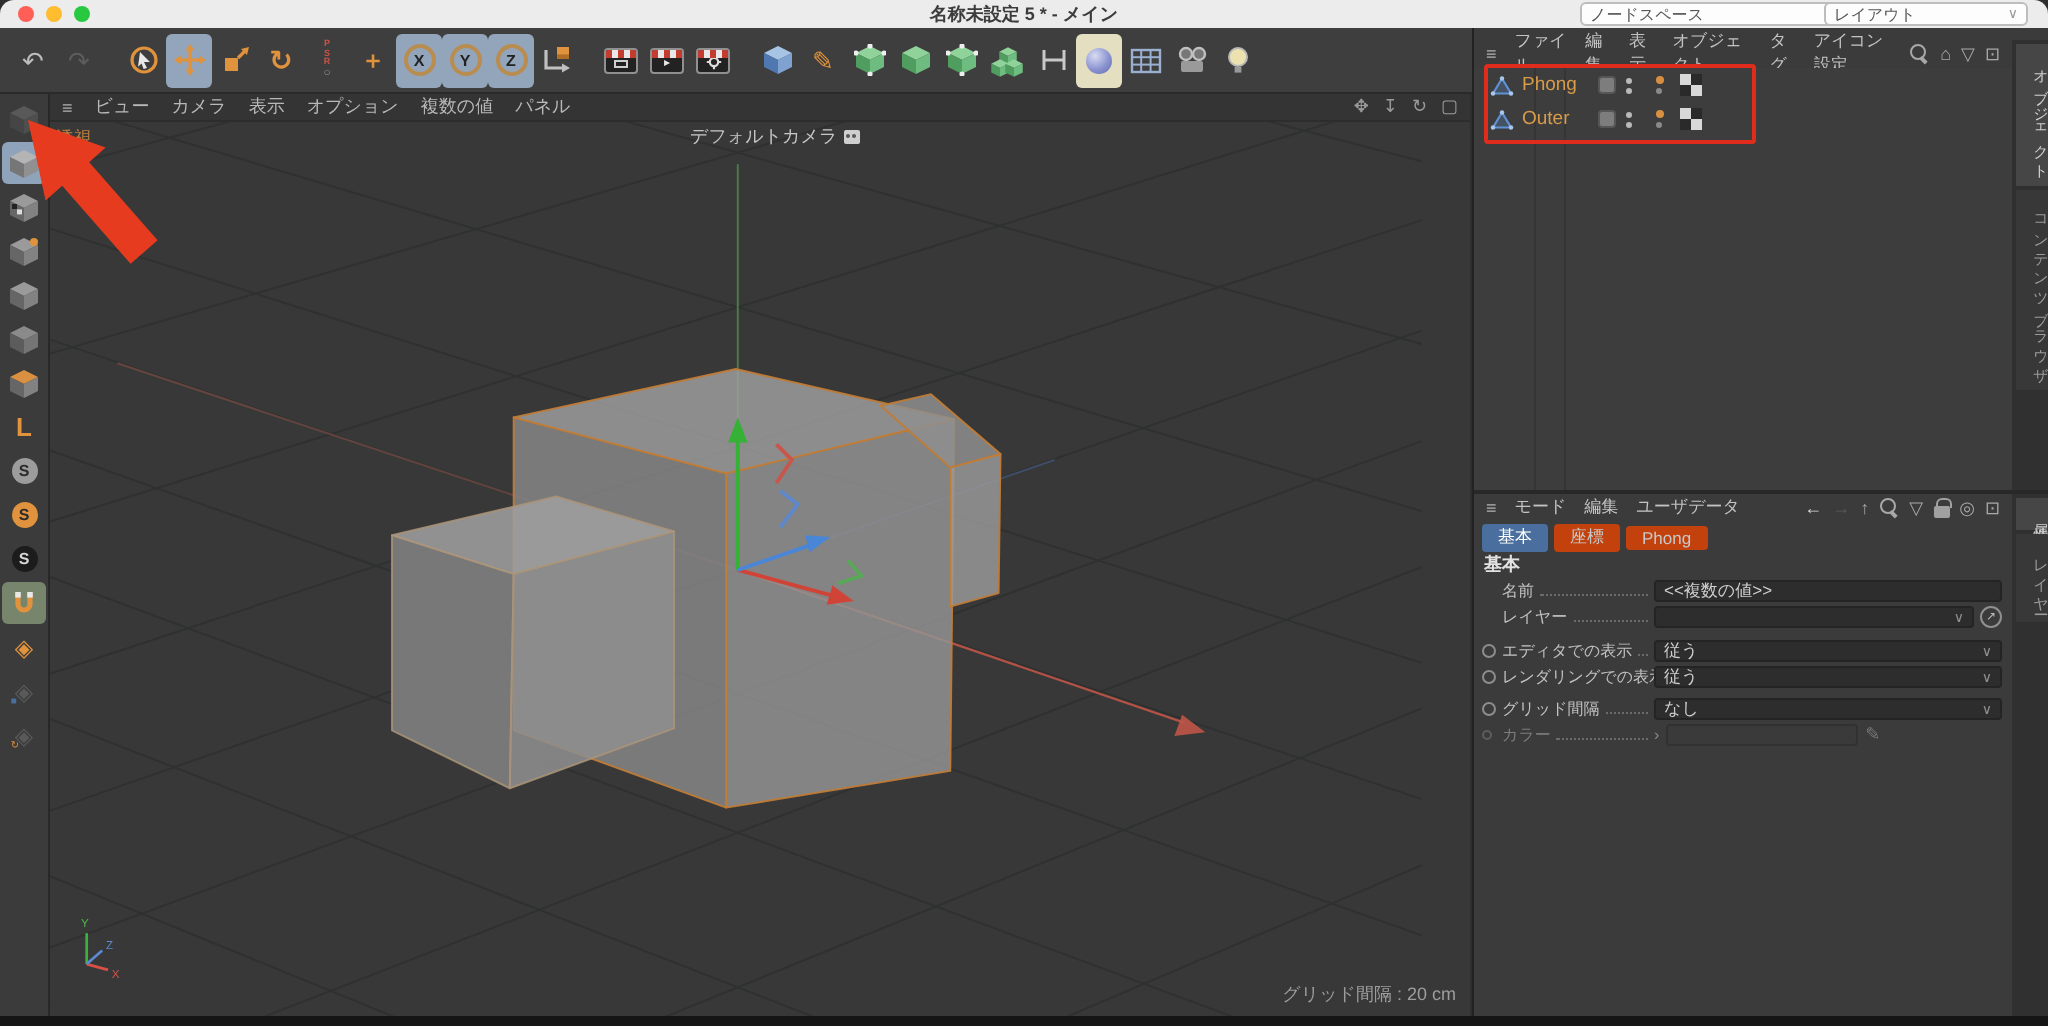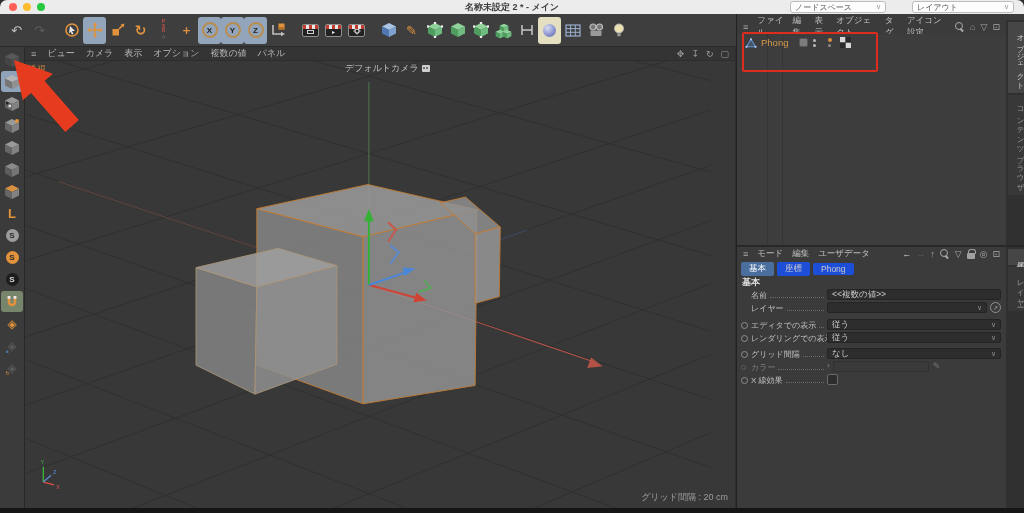--- a/index.html
+++ b/index.html
@@ -6,21 +6,21 @@
 html,body{width:1024px;height:513px;background:#000;overflow:hidden;
   font-family:"Liberation Sans","DejaVu Sans",sans-serif;-webkit-font-smoothing:antialiased}
 .app{position:absolute;inset:0;background:#2e2e2e}
 
 .titlebar{position:absolute;left:0;top:0;width:1024px;height:14px;background:#ececec;border-radius:7px 7px 0 0}
 .traffic{position:absolute;left:9px;top:3px;display:flex;gap:6px}
 .traffic span{width:8px;height:8px;border-radius:50%}
 .wtitle{text-align:center;font-size:9px;font-weight:bold;color:#3c3c3c;line-height:14px}
 .tb-select{position:absolute;top:1px;height:12px;background:#fdfdfd;border:1px solid #bdbdbd;border-radius:3px;
   font-size:8px;color:#555;display:flex;align-items:center;justify-content:space-between;padding:0 4px}
-#sel-nodespace{left:790px;width:96px}
+#sel-nodespace{left:790px;width:140px}
 #sel-layout{left:912px;width:102px}
 .tb-select .chev{color:#999;font-size:7px}
 
 .toolbar{position:absolute;left:0;top:14px;width:736px;height:33px;background:#3e3e3e;border-bottom:1px solid #2a2a2a;
   display:flex;align-items:center;padding-left:5px}
 .tile{width:23px;height:27px;flex:none;display:flex;align-items:center;justify-content:center;border-radius:3px;position:relative}
 .tile.active{background:#92a5bb}
 .tile.active-pale{background:#e3dfc0}
 .tsep{width:9px;height:27px;flex:none}
 .glyph{line-height:1}
@@ -65,27 +65,27 @@
 .am-panel .sidetabs{top:0}
 .vtab{writing-mode:vertical-rl;text-orientation:upright;font-size:7.5px;letter-spacing:1px;color:#9a9a9a;
   background:#383838;padding:7px 0;width:17px;margin-left:2px;border-radius:0 2px 2px 0;text-align:center}
 .vtab.active{background:#464646;color:#cfcfcf}
 
 .am-panel{position:absolute;left:0;top:233px;width:288px;height:261px}
 .am-panel .panel-menubar{top:0}
 .am-body{position:absolute;left:0;top:14px;right:19px;bottom:0;background:#3b3b3b}
 .am-header{height:16px;display:flex;align-items:center;gap:5px;padding-left:5px;font-size:9px;color:#dadada}
 .am-tabs{height:15px;display:flex;align-items:center;gap:3px;padding-left:4px}
-.am-tab{font-size:8.5px;padding:1px 8px;border-radius:2px;background:#1d4ed8;color:#c8c8c8}
+.am-tab{font-size:8.5px;padding:1px 8px;border-radius:2px;background:#c2410c;color:#c8c8c8}
 .am-tab.active{background:#4a6f9e;color:#fff}
 .am-section{height:13px;display:flex;align-items:center;padding-left:5px;font-size:9px;font-weight:bold;color:#e2e2e2}
 .am-iconbar{height:12px;margin:1px 2px;background:#474747;display:flex;align-items:center;gap:4px;padding-left:7px;
   font-size:8.5px;color:#cacaca;border-radius:1px}
 .am-iconbar .tri{font-size:7px;color:#aaa}
-.am-row{display:flex;height:13px;padding:0 5px 0 4px;font-size:8px;color:#c2c2c2}
+.am-row{display:flex;align-items:center;height:13px;padding:0 5px 0 4px;font-size:8px;color:#c2c2c2}
 .am-row.dim{color:#7d7d7d}
 .lead{width:10px;flex:none;display:flex;align-items:center;justify-content:flex-start}
 .keyc{width:7px;height:7px;border:1.5px solid #8d8d8d;border-radius:50%}
 .keyc.dim{border-color:#5d5d5d;width:5px;height:5px}
 .lblcol{width:76px;flex:none;display:flex;align-items:center;overflow:hidden;white-space:nowrap}
 .lblcol .lb{flex:none}
 .dots{flex:1;min-width:2px;border-bottom:1px dotted #6b6b6b;height:1px;margin:4px 3px 0 3px}
 .field{background:#2d2d2d;border:1px solid #242424;border-radius:2px;height:11px;display:flex;align-items:center;
   padding:0 4px;font-size:8.5px;color:#cfcfcf}
 .field.grow{flex:1}
@@ -125,21 +125,21 @@
 <body>
 
 <div class="app">
 
   <div class="titlebar">
     <div class="traffic">
       <span style="background:#ff5f57"></span>
       <span style="background:#febc2e"></span>
       <span style="background:#28c840"></span>
     </div>
-    <div class="wtitle">名称未設定 2 * - メイン</div>
+    <div class="wtitle">名称未設定 5 * - メイン</div>
     <div class="tb-select" id="sel-nodespace">
       <span>ノードスペース</span>
         <span class="chev">∨</span>
     </div>
     <div class="tb-select" id="sel-layout">
       <span>レイアウト</span>
         <span class="chev">∨</span>
     </div>
   </div>
 
@@ -537,20 +537,44 @@
               <i style="background: rgb(216, 144, 64);"></i>
               <i style="background: rgb(138, 138, 138); width: 3px; height: 3px;"></i>
             </div>
             <svg width="11" height="11" viewBox="0 0 10 10" style="margin-left: 4px;">
               <rect x="0" y="0" width="5" height="5" fill="#d8d8d8"></rect>
               <rect x="5" y="5" width="5" height="5" fill="#d8d8d8"></rect>
               <rect x="5" y="0" width="5" height="5" fill="#2a2a2a"></rect>
               <rect x="0" y="5" width="5" height="5" fill="#2a2a2a"></rect>
             </svg>
           </div>
+          <div class="om-row">
+            <svg width="12" height="12" viewBox="0 0 16 16">
+              <polygon points="8,3 14,13 2,13" fill="rgba(95,147,216,.25)" stroke="#5f93d8" stroke-width="1.4"></polygon>
+              <circle cx="8" cy="3" r="1.5" fill="#a8c6ec"></circle>
+              <circle cx="14" cy="13" r="1.5" fill="#a8c6ec"></circle>
+              <circle cx="2" cy="13" r="1.5" fill="#a8c6ec"></circle>
+            </svg>
+            <span class="om-name">Outer</span>
+            <div class="tagsq"></div>
+            <div class="vdots">
+              <i></i>
+              <i></i>
+            </div>
+            <div class="idots">
+              <i style="background: rgb(216, 144, 64);"></i>
+              <i style="background: rgb(138, 138, 138); width: 3px; height: 3px;"></i>
+            </div>
+            <svg width="11" height="11" viewBox="0 0 10 10" style="margin-left: 4px;">
+              <rect x="0" y="0" width="5" height="5" fill="#d8d8d8"></rect>
+              <rect x="5" y="5" width="5" height="5" fill="#d8d8d8"></rect>
+              <rect x="5" y="0" width="5" height="5" fill="#2a2a2a"></rect>
+              <rect x="0" y="5" width="5" height="5" fill="#2a2a2a"></rect>
+            </svg>
+          </div>
         </div>
       <div class="sidetabs" id="om-tabs">
           <div class="vtab active">オブジェクト</div>
           <div class="vtab">コンテンツブラウザ</div>
         </div>
     </div>
 
     <div class="am-panel">
       <div class="panel-menubar">
         <span class="burger">≡</span>
@@ -645,31 +669,20 @@
               <span class="keyc dim"></span>
             </span>
           <span class="lblcol">
               <span class="lb">カラー</span>
               <span class="dots"></span>
             </span>
           <span class="gt">›</span>
           <span class="field disabled"></span>
           <span class="pencil">✎</span>
         </div>
-        <div class="am-row">
-          <span class="lead">
-              <span class="keyc"></span>
-            </span>
-          <span class="lblcol">
-              <span class="lb">X 線効果</span>
-              <span class="dots"></span>
-            </span>
-          <span class="cb"></span>
-          <span style="flex:1"></span>
-        </div>
       </div>
       <div class="sidetabs" id="am-tabs-side">
           <div class="vtab active">属性</div>
           <div class="vtab">レイヤー</div>
         </div>
     </div>
   </div>
 
   <div class="bottombar"></div>
 

